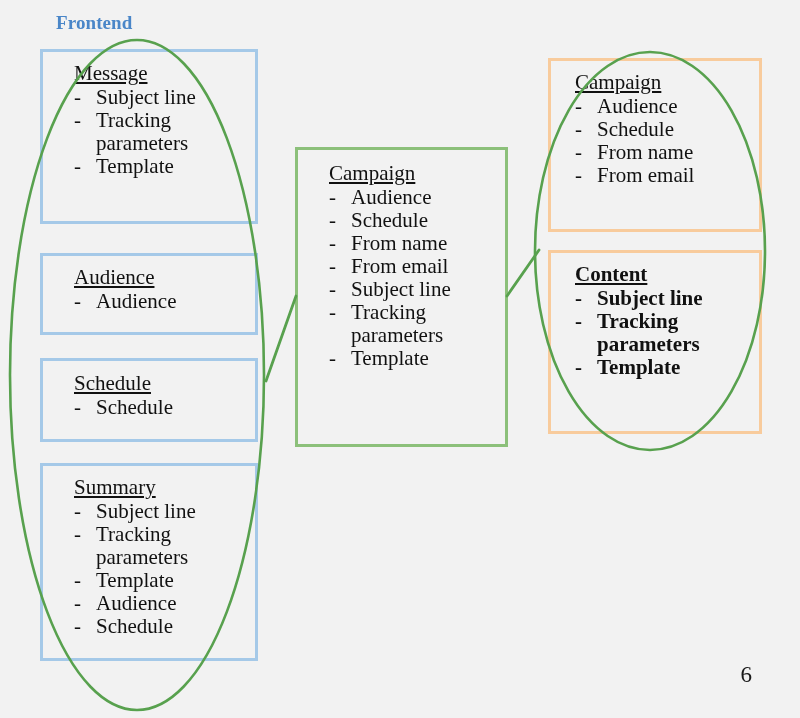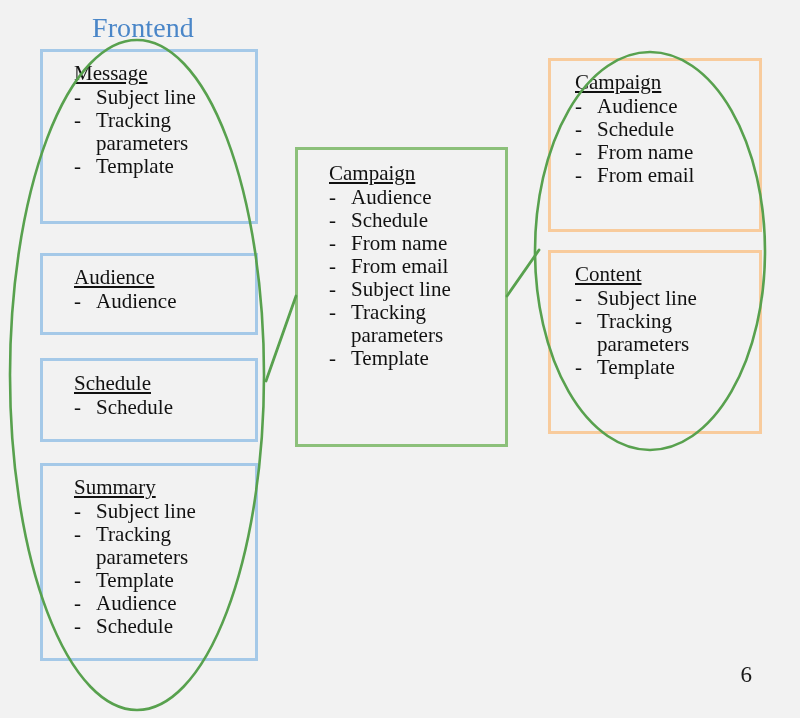--- a/index.html
+++ b/index.html
@@ -16,25 +16,24 @@
   }
   #slide {
     position: absolute;
     left: 0; top: 0;
     width: 800px;
     height: 718px;
   }
   
   .section-title {
     position: absolute;
-    font-weight: normal;
-    font-size: 28px;
+    font-weight: bold;
+    font-size: 19px;
     letter-spacing: 0.1px;
     white-space: nowrap;
-    margin-left: 36px;
   }
   #title-frontend {
     left: 56px;
     top: 12px;
     color: #4a86c8;
   }
   #title-backend {
     left: 568px;
     top: 12px;
     color: #ed9c3c;
@@ -86,21 +85,21 @@
   #box-schedule  { left: 40px;  top: 358px; width: 218px; height: 84px; }
   #box-schedule .box-inner  { left: 31px; top: 11px; }
   #box-summary   { left: 40px;  top: 463px; width: 218px; height: 198px; }
   #box-summary .box-inner   { left: 31px; top: 10px; }
 
   #box-campaign-mid { left: 295px; top: 147px; width: 213px; height: 300px; }
   #box-campaign-mid .box-inner { left: 31px; top: 12px; }
 
   #box-campaign-be { left: 548px; top: 58px;  width: 214px; height: 174px; }
   #box-campaign-be .box-inner { left: 24px; top: 10px; }
-  #box-content-be  { left: 548px; top: 250px; width: 214px; height: 184px; }
+  #box-content-be  { left: 548px; top: 250px; width: 214px; height: 184px; font-weight: bold; }
   #box-content-be .box-inner  { left: 24px; top: 10px; }
 
   
   #overlay {
     position: absolute;
     left: 0; top: 0;
     width: 800px;
     height: 718px;
     pointer-events: none;
   }

